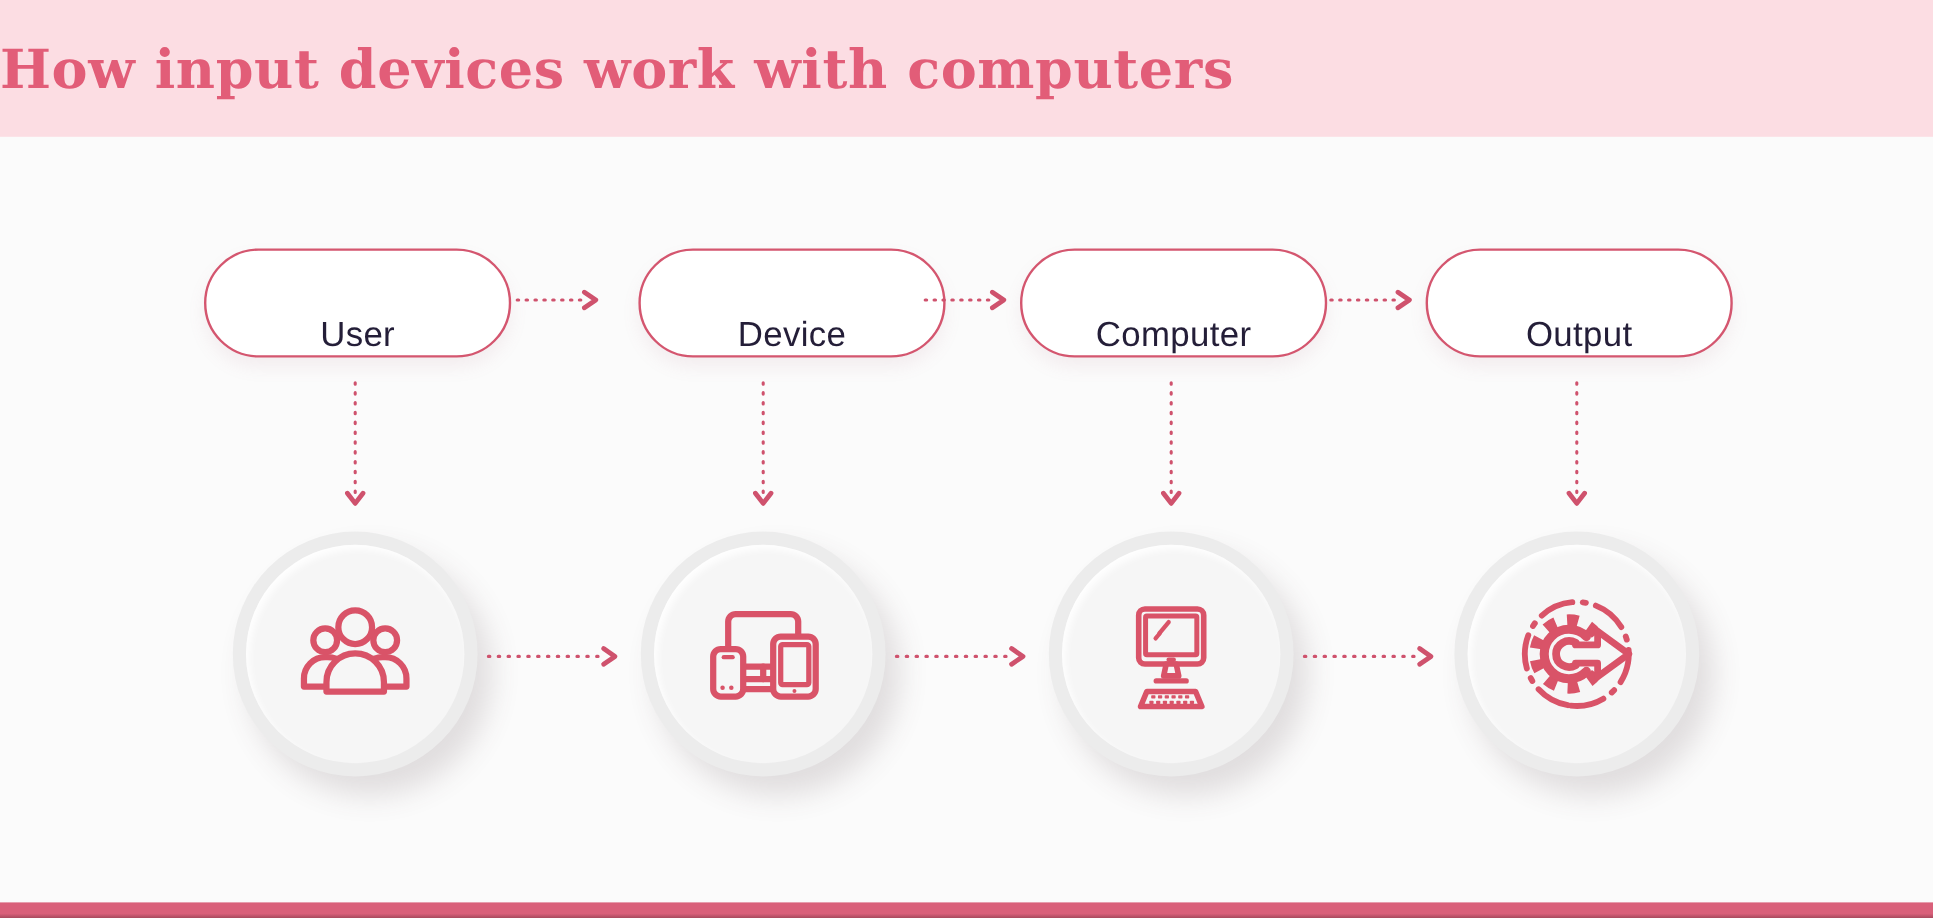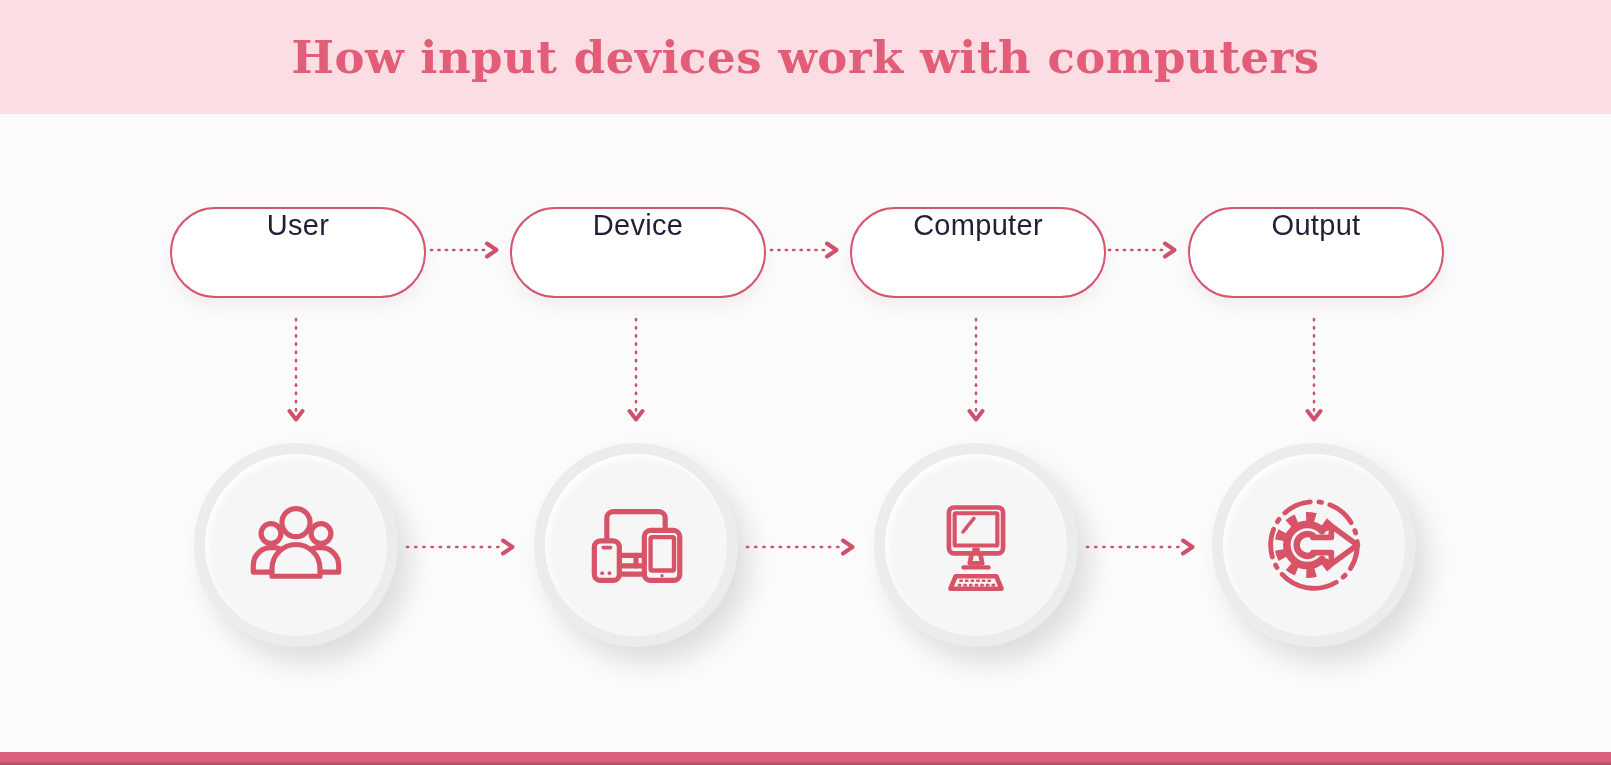--- a/index.html
+++ b/index.html
@@ -19,21 +19,20 @@
   }
   
   .header {
     position: absolute;
     top: 0; left: 0;
     width: 100%;
     height: 114px;
     background: #fcdde3;
     display: flex;
     align-items: center;
-    justify-content: center;
   }
   .header h1 {
     margin: 0;
     font-family: "DejaVu Serif", "Liberation Serif", serif;
     font-weight: 700;
     font-size: 45px;
     letter-spacing: 0.5px;
     color: #e25d78;
   }
   
@@ -47,21 +46,21 @@
   
   .pill {
     position: absolute;
     top: 207px;
     width: 252px;
     height: 87px;
     background: #ffffff;
     border: 2px solid #d4566f;
     border-radius: 46px;
     display: flex;
-    align-items: flex-start;
+    align-items: flex-end;
     justify-content: center;
     box-shadow: 0 8px 14px rgba(180, 120, 135, 0.10);
   }
   .pill span {
     font-size: 29px;
     font-weight: 500;
     color: #241e38;
     letter-spacing: 0.3px;
   }
   
@@ -97,21 +96,21 @@
 
 <div class="page">
 
   <div class="header">
     <h1>How input devices work with computers</h1>
   </div>
 
   <div class="pill" style="left:170px">
     <span>User</span>
   </div>
-  <div class="pill" style="left:510px">
+  <div class="pill" style="left:532px">
     <span>Device</span>
   </div>
   <div class="pill" style="left:1188px">
     <span>Output</span>
   </div>
   <div class="pill" style="left:850px">
     <span>Computer</span>
   </div>
 
   <div class="arrow" style="left:428px; top:241px">

